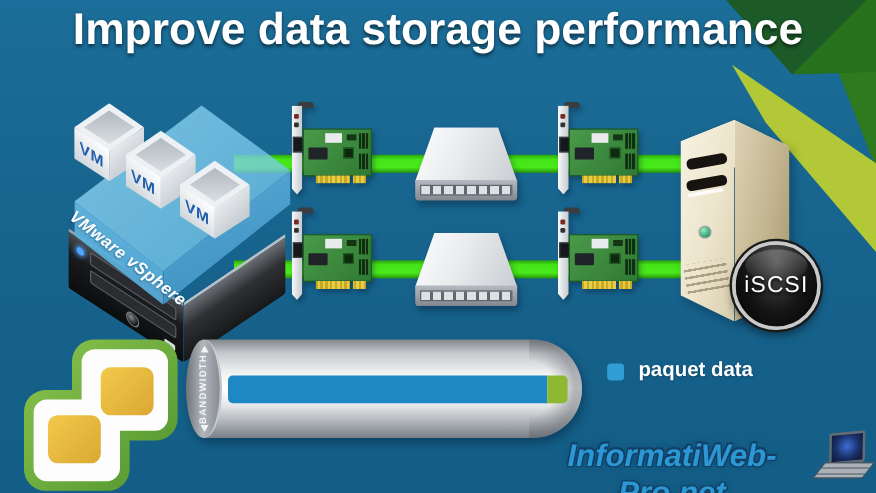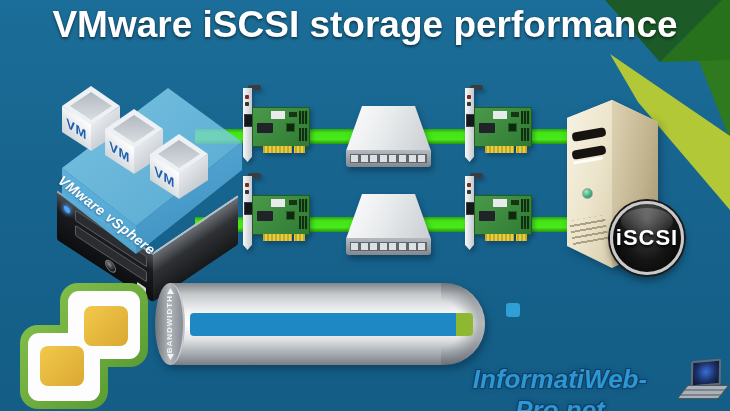--- a/index.html
+++ b/index.html
@@ -125,21 +125,21 @@
   .tw-pwr{left:15px;top:88px;width:11px;height:11px;border-radius:50%;border:1px solid #9aa49a;
     background:radial-gradient(circle at 35% 30%,#9fe8c2,#2e9e6e 70%);}
   .tw-vents{left:4px;top:118px;width:36px;height:26px;transform:rotate(-10deg);
     background:repeating-linear-gradient(180deg,transparent 0 4px,rgba(120,108,80,.55) 4px 6px);}
   .badge{left:610px;top:201px;width:74px;height:74px;border-radius:50%;z-index:4;
     background:radial-gradient(ellipse at 50% 22%,#525252,#151515 55%,#000 100%);
     border:3px solid #c9c9c9;box-shadow:0 0 0 2px #1a1a1a,0 5px 8px rgba(0,0,0,.45);
     display:flex;align-items:center;justify-content:center;}
   .badge::before{content:"";position:absolute;left:8px;top:4px;width:52px;height:26px;
     border-radius:50%;background:linear-gradient(180deg,rgba(255,255,255,.22),rgba(255,255,255,0));}
-  .badge-txt{position:static;color:#fff;font-size:22px;font-weight:bold;letter-spacing:1px;
+  .badge-txt{position:static;color:#fff;font-size:19px;font-weight:normal;letter-spacing:1px;
     text-shadow:0 2px 3px #000;text-align:center;}
 
   
   .pipe{left:155px;top:283px;width:330px;height:82px;z-index:2;
     filter:drop-shadow(2px 4px 4px rgba(0,10,30,.35));}
   .pipe-body{left:14px;top:0;width:316px;height:82px;border-radius:0 41px 41px 0;
     background:linear-gradient(180deg,#82878c 0%,#c6c9cc 14%,#f2f3f4 35%,#ffffff 50%,#e2e4e6 68%,#9aa0a5 90%,#787e84 100%);}
   .pipe-end{right:0;top:0;width:44px;height:82px;border-radius:0 41px 41px 0;
     background:radial-gradient(ellipse 38px 41px at 0% 50%,rgba(255,255,255,0) 55%,rgba(90,96,102,.45) 100%);}
   .pipe-cap{left:0;top:0;width:30px;height:82px;border-radius:50%;
@@ -183,21 +183,21 @@
     background:radial-gradient(circle at 50% 45%,#3b6ed6 0%,#1a2f66 55%,#0c1430 100%);}
   .lp-base{left:1px;top:27px;width:42px;height:14px;border:1px solid #4e555c;border-radius:2px;
     transform:skewX(-38deg);
     background:repeating-linear-gradient(180deg,#aab1b8 0 3px,#7c838b 3px 5px);}
 </style>
 </head>
 <body>
 
 <div id="stage">
 
-  <div class="title">VMware iSCSI storage performance</div>
+  <div class="title">Improve data storage performance</div>
 
   <div class="corner">
     <div class="tri-mid"></div>
     <div class="band-lime"></div>
     <div class="tri-dark2"></div>
     <div class="tri-dark"></div>
   </div>
 
   <div class="glink r1"></div>
   <div class="glink r2"></div>
@@ -342,20 +342,21 @@
     <div class="pipe-cap">
       <span class="cap-label">BANDWIDTH</span>
     </div>
     <div class="cap-arrow up"></div>
     <div class="cap-arrow dn"></div>
   </div>
 
   <div class="legend">
     <div class="lg-row">
       <div class="lg-sw" style="background: rgb(47, 159, 214);"></div>
+      <div class="lg-lbl">paquet data</div>
     </div>
   </div>
 
   <div class="vslogo">
     <div class="vs-green ga"></div>
     <div class="vs-green gb"></div>
     <div class="vs-white wa"></div>
     <div class="vs-white wb"></div>
     <div class="vs-yellow ya"></div>
     <div class="vs-yellow yb"></div>

